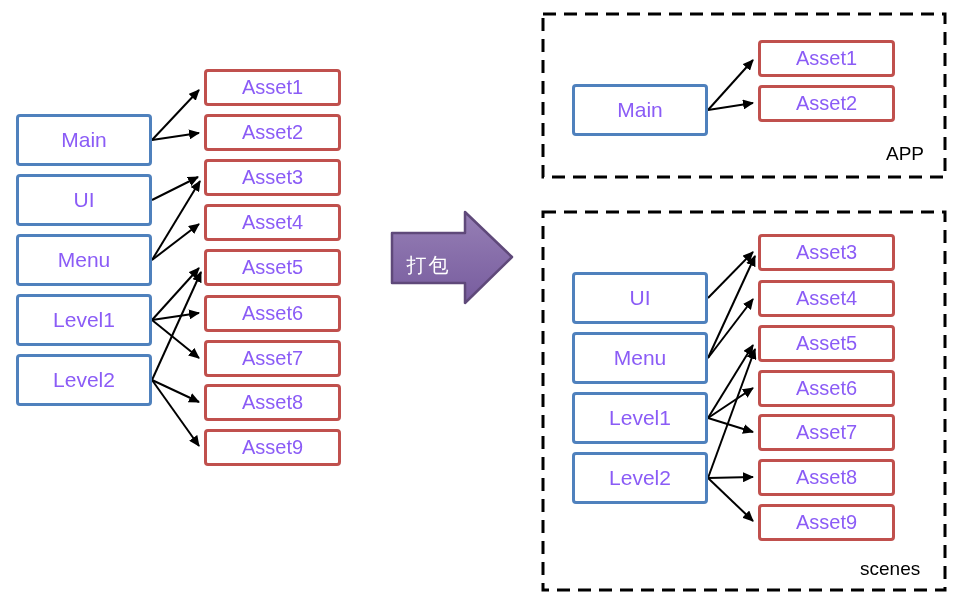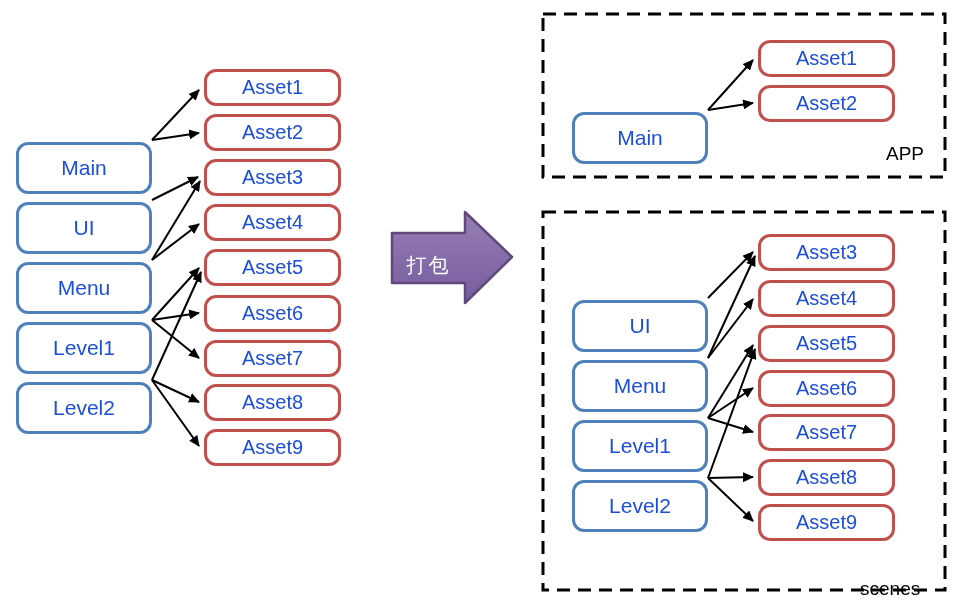--- a/index.html
+++ b/index.html
@@ -17,28 +17,27 @@
     width: 963px; height: 610px;
     pointer-events: none;
   }
   .node {
     position: absolute;
     box-sizing: border-box;
     background: #ffffff;
     display: flex;
     align-items: center;
     justify-content: center;
-    color: #1d4ed8;
-    border-radius: 12px;
+    color: #8b5cf6;
+    border-radius: 4px;
   }
   .src {
     width: 136px; height: 52px;
     border: 3px solid #4f81bd;
     font-size: 21px;
-    margin-top: 28px;
   }
   .ast {
     width: 137px; height: 37px;
     border: 3px solid #c0504d;
     font-size: 20px;
   }
   .group-label {
     position: absolute;
     font-size: 19px;
     color: #000000;
@@ -136,15 +135,15 @@
   <div class="node src" style="left:572px;top:392px;">Level1</div>
   <div class="node src" style="left:572px;top:452px;">Level2</div>
 
   <div class="node ast" style="left:758px;top:234px;">Asset3</div>
   <div class="node ast" style="left:758px;top:280px;">Asset4</div>
   <div class="node ast" style="left:758px;top:325px;">Asset5</div>
   <div class="node ast" style="left:758px;top:370px;">Asset6</div>
   <div class="node ast" style="left:758px;top:414px;">Asset7</div>
   <div class="node ast" style="left:758px;top:459px;">Asset8</div>
   <div class="node ast" style="left:758px;top:504px;">Asset9</div>
-  <div class="group-label" style="left:860px;top:558px;margin-top:20px;">scenes</div>
+  <div class="group-label" style="left:860px;top:558px;">scenes</div>
 
 </div>
 
 </body></html>

